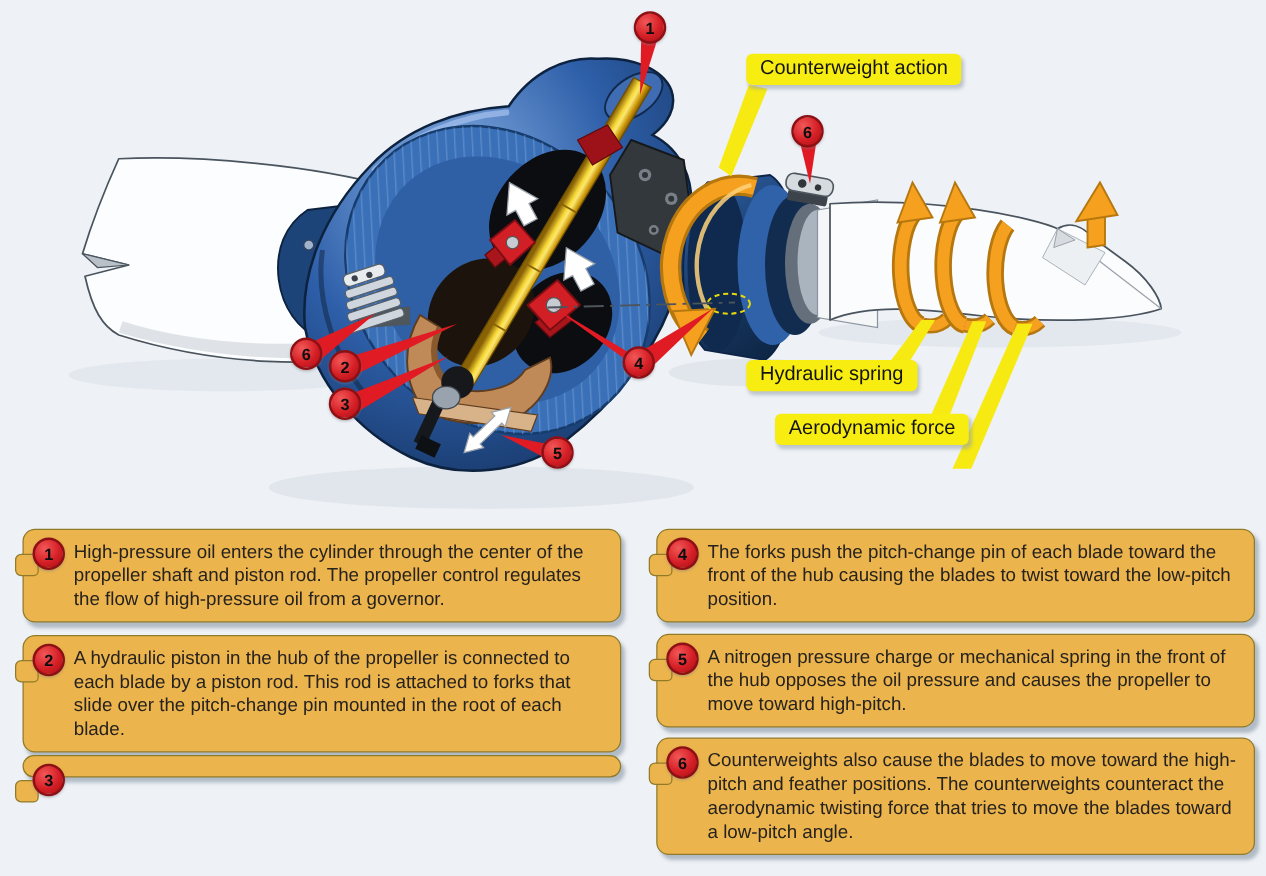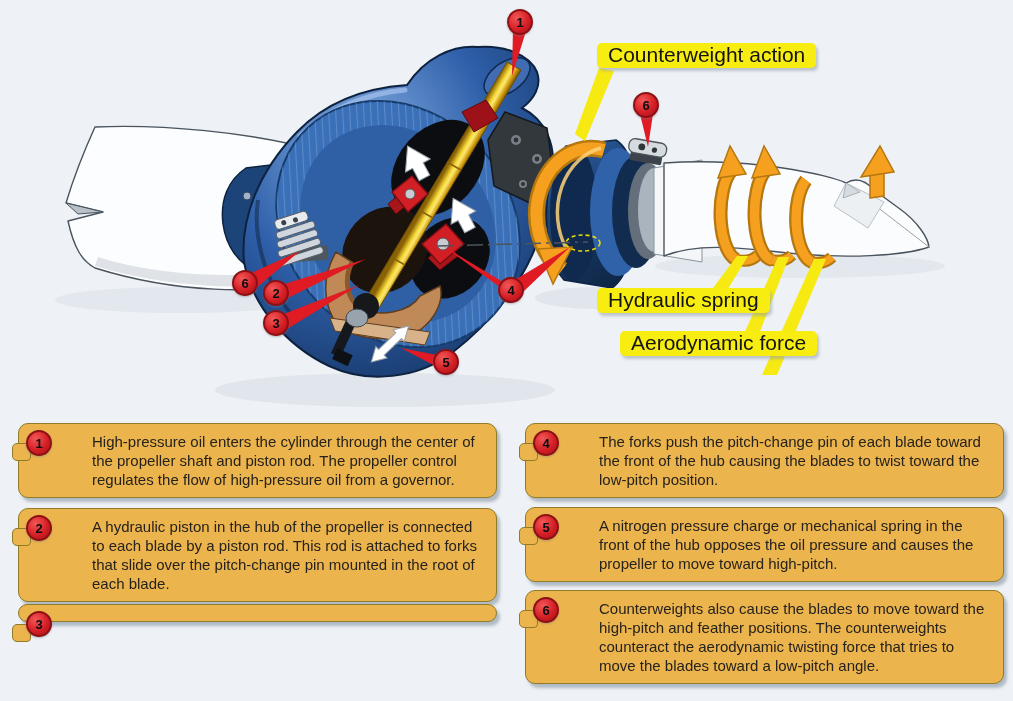--- a/index.html
+++ b/index.html
@@ -6,21 +6,21 @@
   .stage{
     position:relative;width:1013px;height:701px;overflow:hidden;
     background:#eef1f5;
     font-family:"Liberation Sans", sans-serif;
   }
   .stage svg{position:absolute;left:0;top:0;}
   
   .ylabel{
     position:absolute;z-index:4;
     background:#f8ed10;color:#141414;
-    font-size:21px;line-height:20px;
+    font-size:16px;line-height:20px;
     padding:2px 11px 3px;border-radius:5px;
     white-space:nowrap;
     box-shadow:2px 3px 3px rgba(148,158,170,.55);
   }
   
   .badge{
     position:absolute;z-index:5;
     width:22px;height:22px;border-radius:50%;
     background:radial-gradient(circle at 35% 30%, #f25757 0%, #d51f26 55%, #a60f16 100%);
     border:2px solid #8c1014;
@@ -35,21 +35,21 @@
     background:#ecb44c;border:1px solid #8f7b2a;border-radius:10px;
     padding:8px 12px 8px 40px;
     font-size:15px;line-height:19px;color:#26221e;
     box-shadow:3px 4px 3px rgba(125,142,158,.55);
   }
   .note::before{ 
     content:"";position:absolute;left:-7px;top:19px;width:17px;height:16px;
     background:#ecb44c;border:1px solid #8f7b2a;border-radius:5px 0 4px 5px;
   }
   .note .badge{left:7px;top:6px;}
-  .note-text{display:block;margin-left:33px;}
+  .note-text{display:block;}
 </style>
 </head>
 <body>
 
 <div class="stage">
 
   <svg width="1013" height="701" viewBox="0 0 1013 701">
     <defs>
       <radialGradient id="gBlue" cx="38%" cy="30%" r="85%">
         <stop offset="0%" stop-color="#86aee2"></stop>

